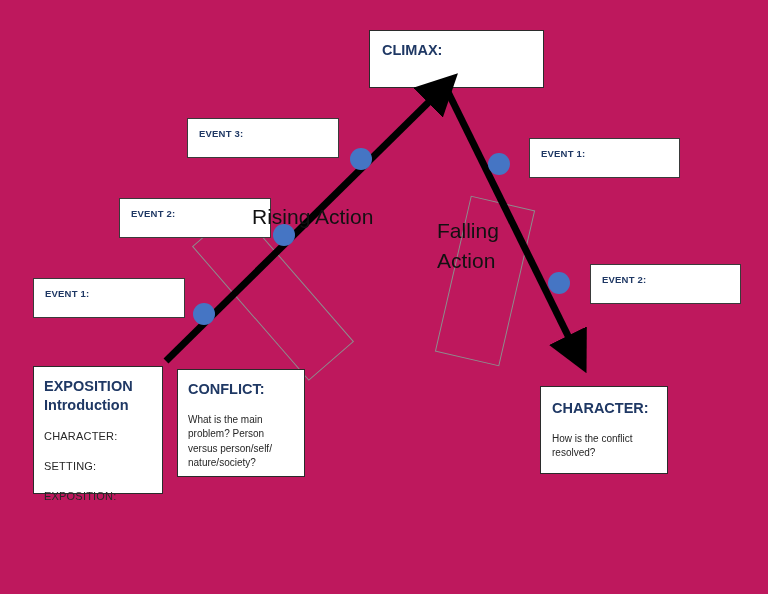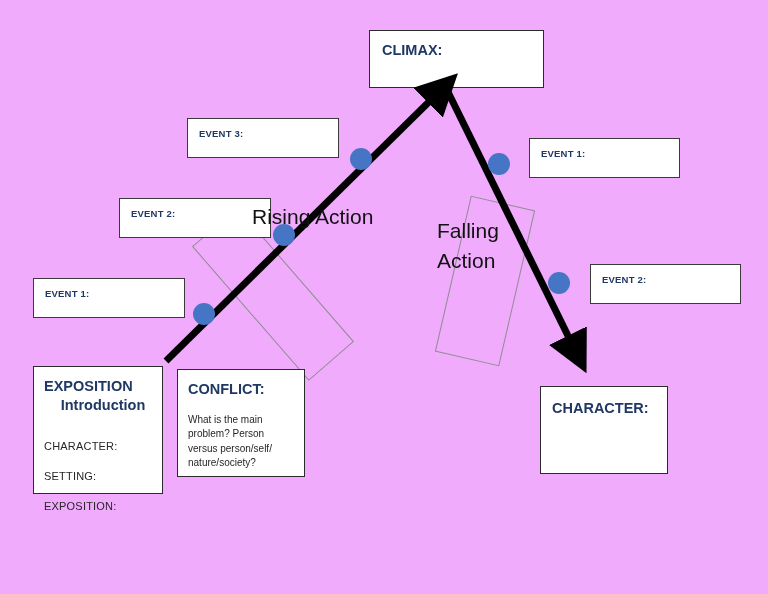--- a/index.html
+++ b/index.html
@@ -7,21 +7,21 @@
     padding: 0;
     background: #ffffff;
   }
   body {
     font-family: "Liberation Sans", sans-serif;
   }
   #canvas {
     position: relative;
     width: 768px;
     height: 594px;
-    background: #f0abfc;
+    background: #be185d;
     overflow: hidden;
   }
   .box {
     position: absolute;
     box-sizing: border-box;
     background: #ffffff;
     border: 1px solid #3a3a3a;
     z-index: 5;
   }
   .box-heavy {
@@ -128,28 +128,29 @@
     <div class="hdr evt-label">EVENT 2:</div>
   </div>
 
   <div class="stage-label" style="left:252px; top:202px;">Rising Action</div>
 
   <div class="stage-label" style="left:437px; top:216px;">Falling
 Action</div>
 
   <div class="box box-heavy" style="left:33px; top:366px; width:130px; height:128px; padding:10px 0 0 10px;">
     <div class="hdr big-hdr">EXPOSITION</div>
-    <div class="hdr big-hdr" style="margin-bottom:26px;text-align:center;">Introduction</div>
+    <div class="hdr big-hdr" style="margin-bottom:16px;">Introduction</div>
     <div class="caps-line" style="margin-bottom:18px;">CHARACTER:</div>
     <div class="caps-line" style="margin-bottom:18px;">SETTING:</div>
     <div class="caps-line">EXPOSITION:</div>
   </div>
 
   <div class="box box-heavy" style="left:177px; top:369px; width:128px; height:108px; padding:10px 12px 0 10px;">
     <div class="hdr big-hdr" style="margin-bottom:14px;">CONFLICT:</div>
     <div class="body-txt">What is the main problem? Person versus person/self/ nature/society?</div>
   </div>
 
   <div class="box box-heavy" style="left:540px; top:386px; width:128px; height:88px; padding:12px 12px 0 11px;">
     <div class="hdr big-hdr" style="margin-bottom:14px;">CHARACTER:</div>
+    <div class="body-txt">How is the conflict resolved?</div>
   </div>
 
 </div>
 
 </body></html>

